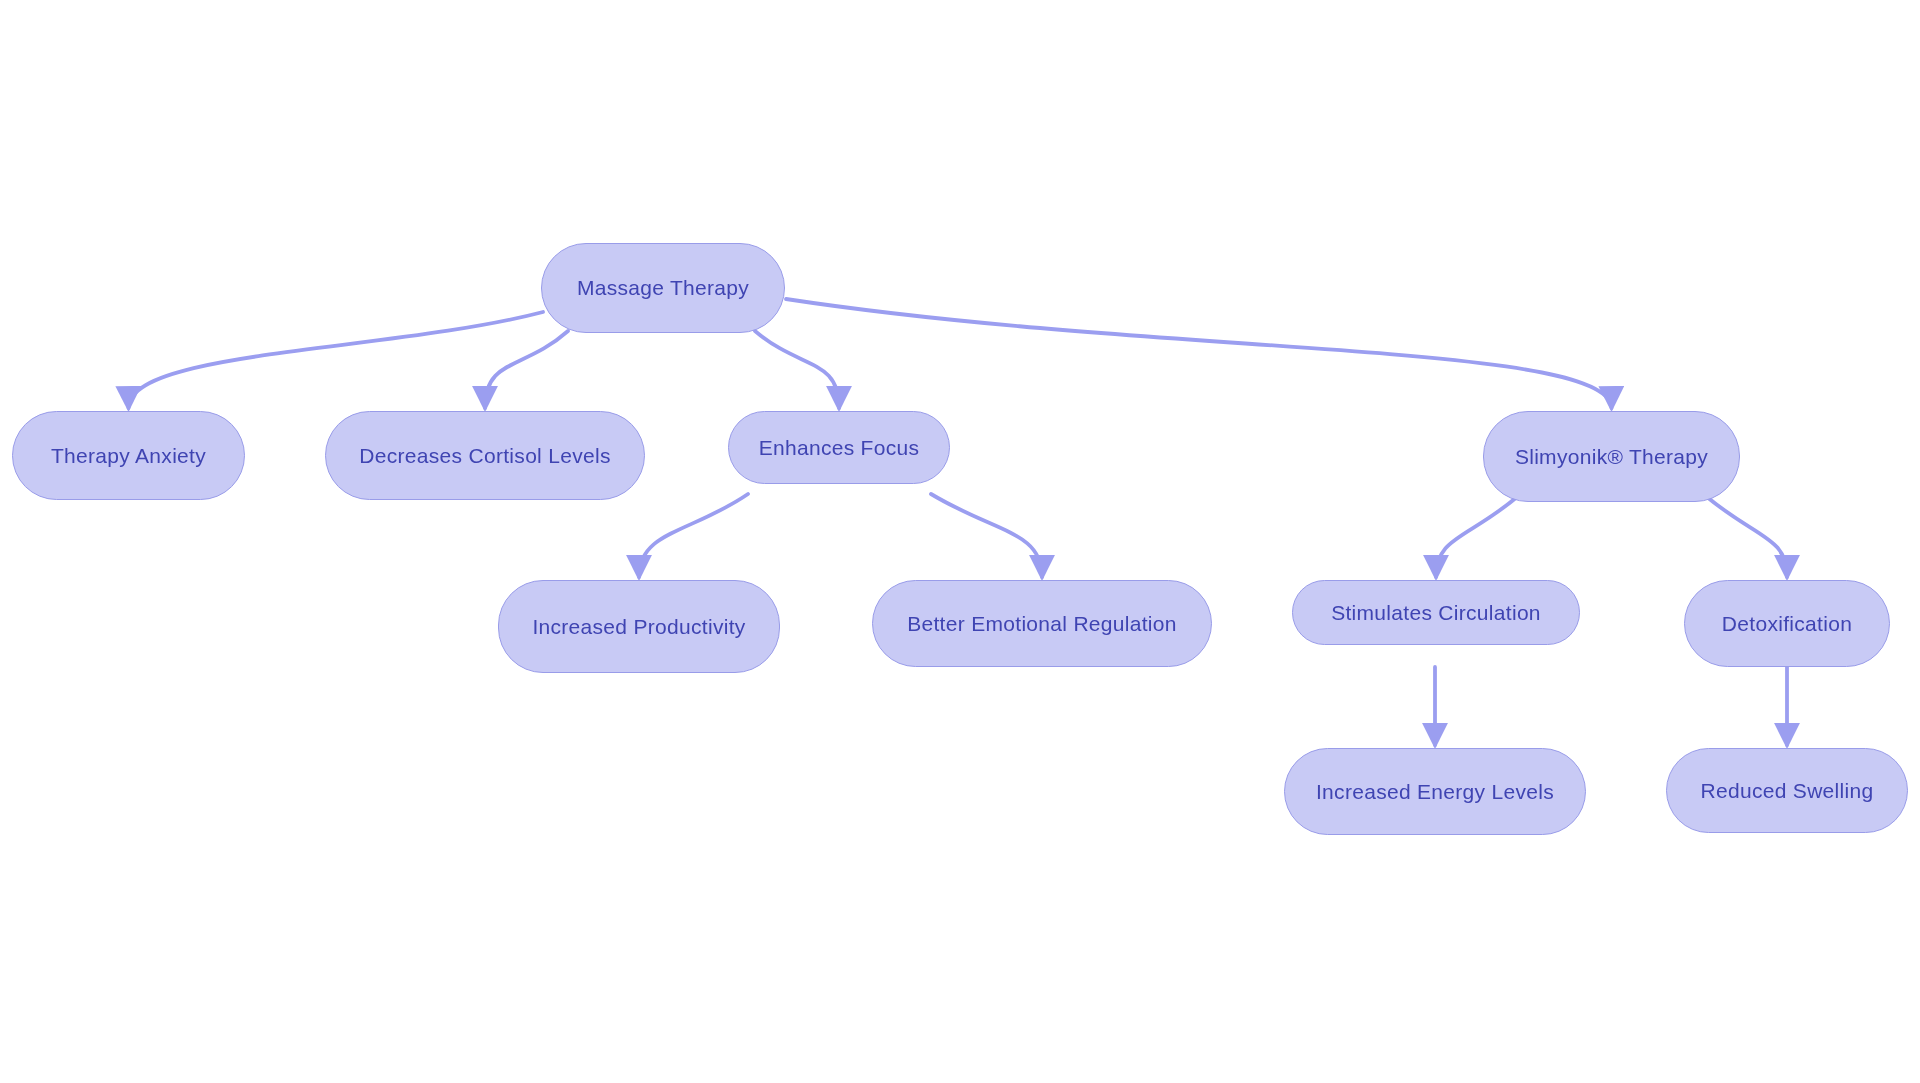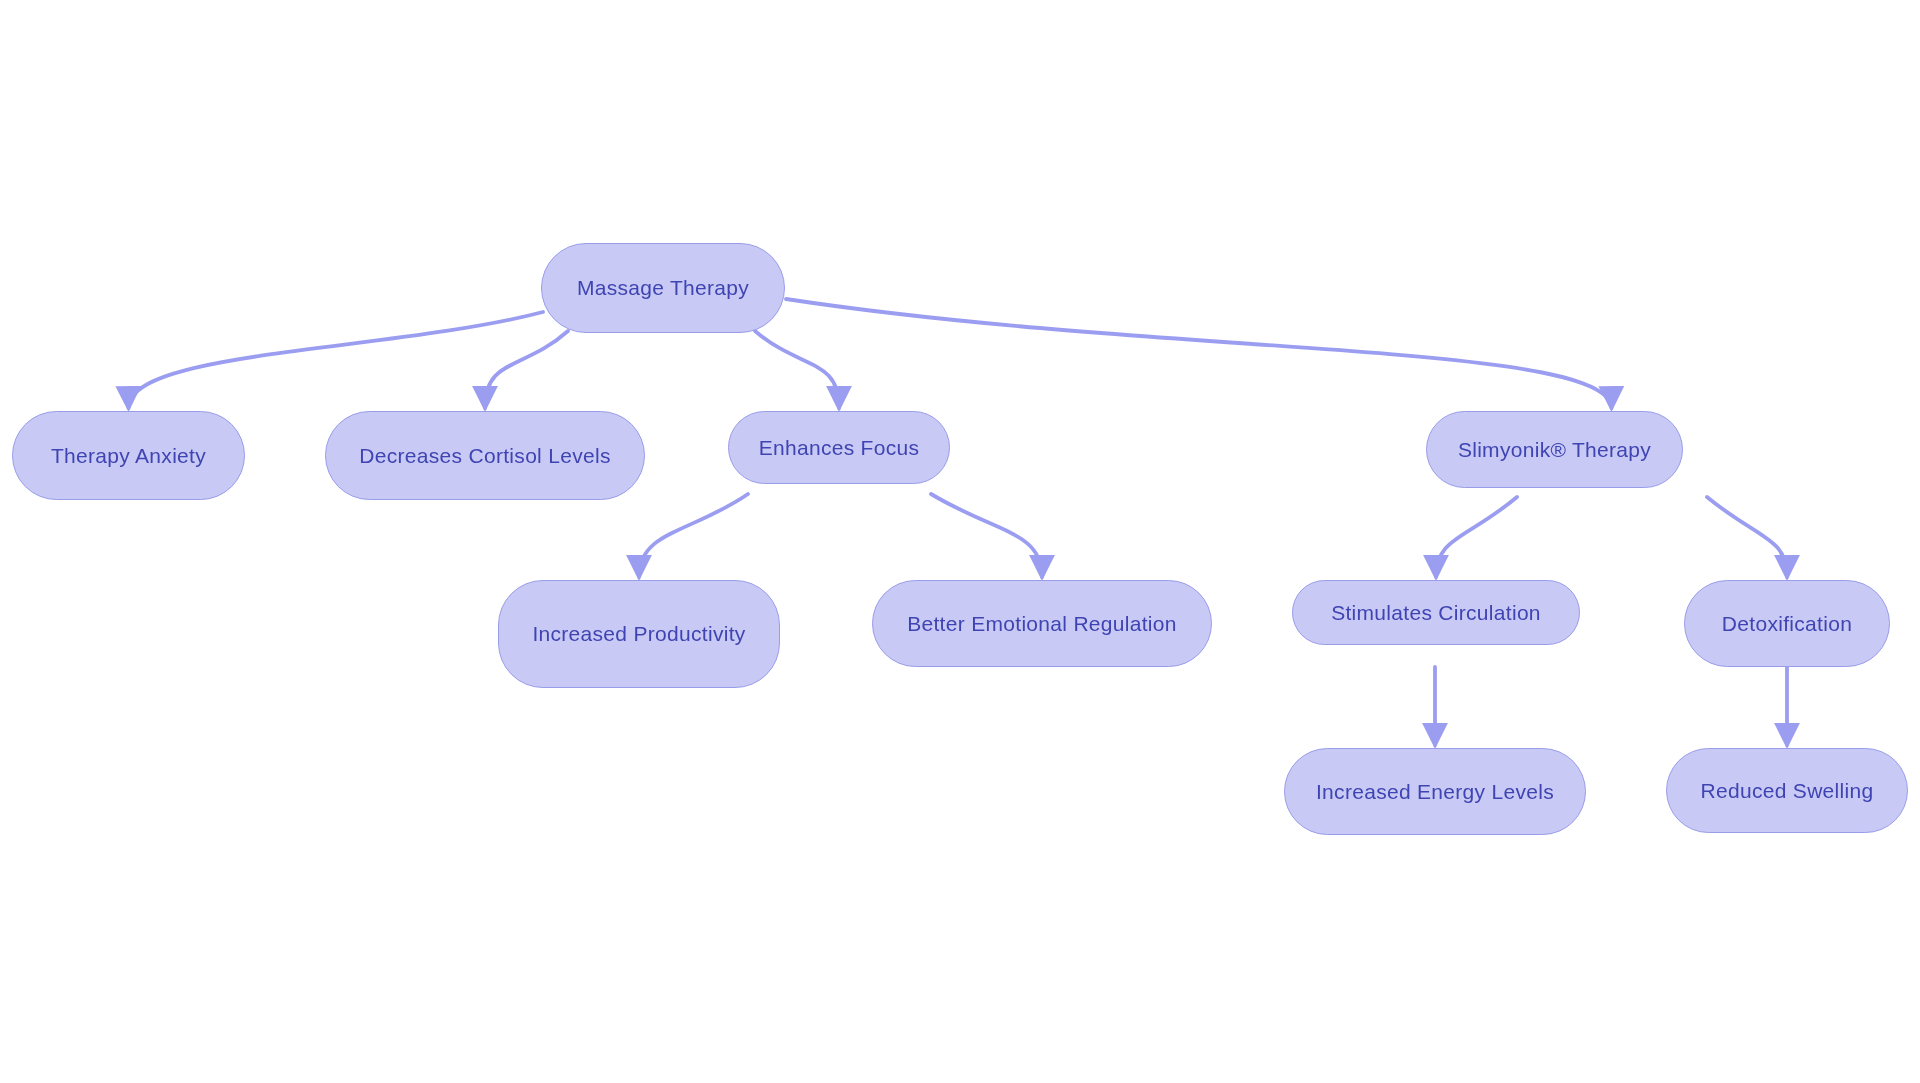--- a/index.html
+++ b/index.html
@@ -67,24 +67,24 @@
       </div>
       <div class="node" style="left: 12px; top: 411px; width: 233px; height: 89px;">
         <span>Therapy Anxiety</span>
       </div>
       <div class="node" style="left: 325px; top: 411px; width: 320px; height: 89px; text-align: center;">
         <span>Decreases Cortisol Levels</span>
       </div>
       <div class="node" style="left: 728px; top: 411px; width: 222px; height: 73px;">
         <span>Enhances Focus</span>
       </div>
-      <div class="node" style="left: 1426px; top: 411px; width: 257px; height: 77px;">
+      <div class="node" style="left: 1483px; top: 411px; width: 257px; height: 91px;">
         <span>Slimyonik® Therapy</span>
       </div>
-      <div class="node" style="left: 498px; top: 580px; width: 282px; height: 108px;">
+      <div class="node" style="left: 498px; top: 580px; width: 282px; height: 93px;">
         <span>Increased Productivity</span>
       </div>
       <div class="node" style="left: 872px; top: 580px; width: 340px; height: 87px; justify-content: center;">
         <span>Better Emotional Regulation</span>
       </div>
       <div class="node" style="left: 1292px; top: 580px; width: 288px; height: 65px;">
         <span>Stimulates Circulation</span>
       </div>
       <div class="node" style="left: 1684px; top: 580px; width: 206px; height: 87px;">
         <span>Detoxification</span>

